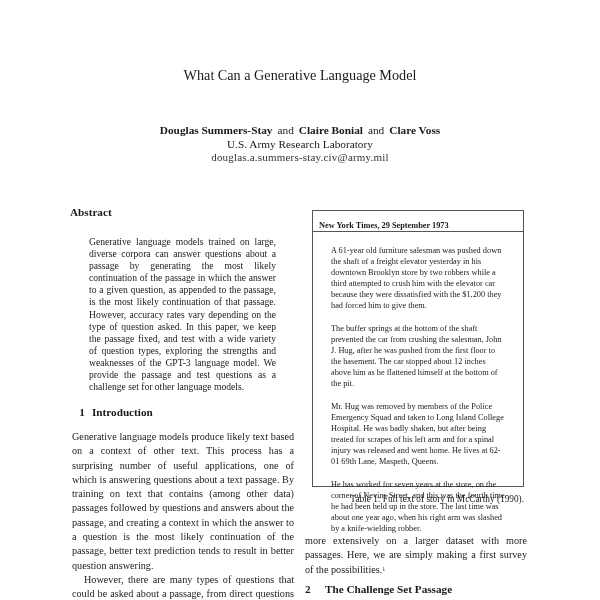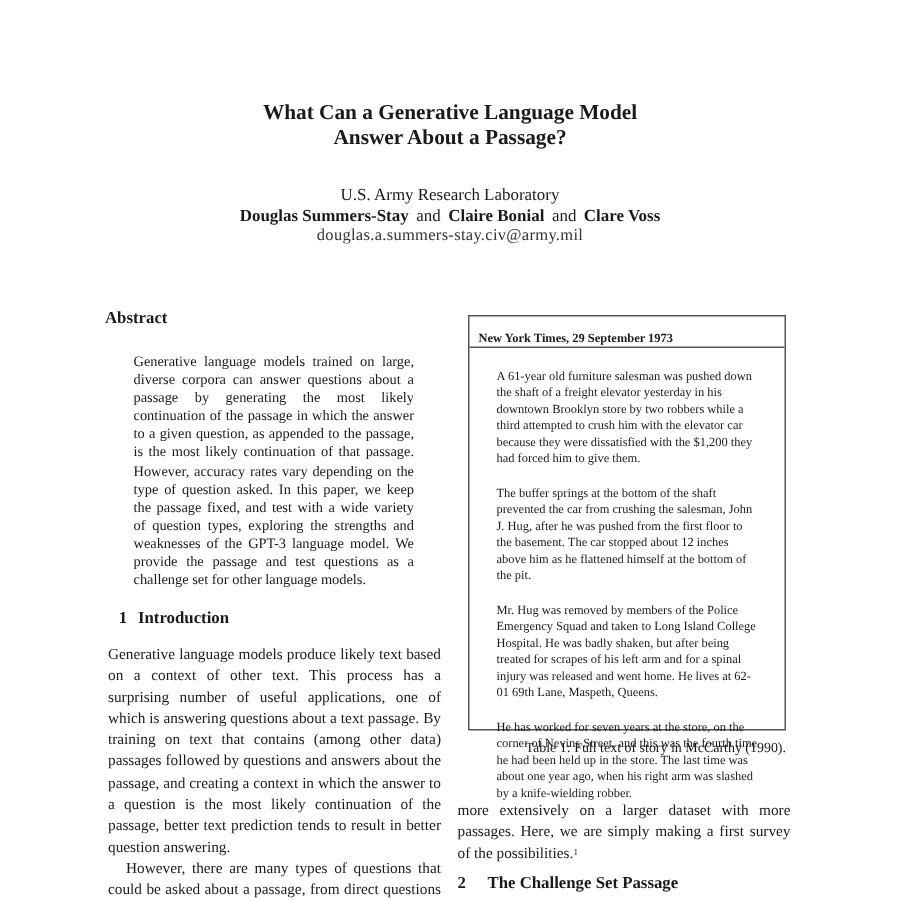--- a/index.html
+++ b/index.html
@@ -1,19 +1,19 @@
 <!DOCTYPE html>
 <html><head>
 <meta charset="utf-8">
 <style>
   html, body { margin:0; padding:0; background:#ffffff; }
   body { width:600px; height:600px; overflow:hidden; position:relative;
          font-family:"Liberation Serif", serif; color:#1a1a1a; }
   .title { position:absolute; left:0; width:600px; top:67px; text-align:center;
-           font-weight:bold; font-size:14.2px; line-height:17px; }
+           font-weight:normal; font-size:14.2px; line-height:17px; }
   .authors { position:absolute; left:0; width:600px; top:124px; text-align:center;
              font-size:11.3px; line-height:13.5px; }
   .authors b { font-weight:bold; }
   .authors .and { padding:0 5px; }
   .email { font-family:Liberation Serif, serif; font-size:11px; color:#333; letter-spacing:0.2px; }
   .abs-head { position:absolute; left:70px; width:220px; top:206px; text-align:left;
               font-weight:bold; font-size:11.2px; }
   .abs-body { position:absolute; left:89px; width:187px; top:236px;
               font-size:9.6px; line-height:12.1px; text-align:justify; }
   .sec-head { position:absolute; font-weight:bold; font-size:11.2px; }
@@ -33,28 +33,27 @@
   .col-right { position:absolute; left:305px; width:222px; top:534px;
                font-size:10.2px; line-height:14.3px; text-align:justify; }
   .col-right p { margin:0; }
   sup { font-size:6px; vertical-align:top; position:relative; top:-1px; }
 </style>
 </head>
 <body>
 
 <div class="title">
   <div>What Can a Generative Language Model</div>
-  <div>Answer About a Passage?</div>
 </div>
 
 <div class="authors">
-  <div>U.S. Army Research Laboratory</div>
   <div>
     <b>Douglas Summers-Stay</b><span class="and">and</span><b>Claire Bonial</b><span class="and">and</span><b>Clare Voss</b>
   </div>
+  <div>U.S. Army Research Laboratory</div>
   <div class="email">douglas.a.summers-stay.civ@army.mil</div>
 </div>
 
 <div class="abs-head">Abstract</div>
 <div class="abs-body">Generative language models trained on large, diverse corpora can answer questions about a passage by generating the most likely continuation of the passage in which the answer to a given question, as appended to the passage, is the most likely continuation of that passage. However, accuracy rates vary depending on the type of question asked. In this paper, we keep the passage fixed, and test with a wide variety of question types, exploring the strengths and weaknesses of the GPT-3 language model. We provide the passage and test questions as a challenge set for other language models.</div>
 
 <div class="sec-head" style="left:72px; top:406px;text-align:center;">
   <span class="num">1</span><span>Introduction</span>
 </div>
 

